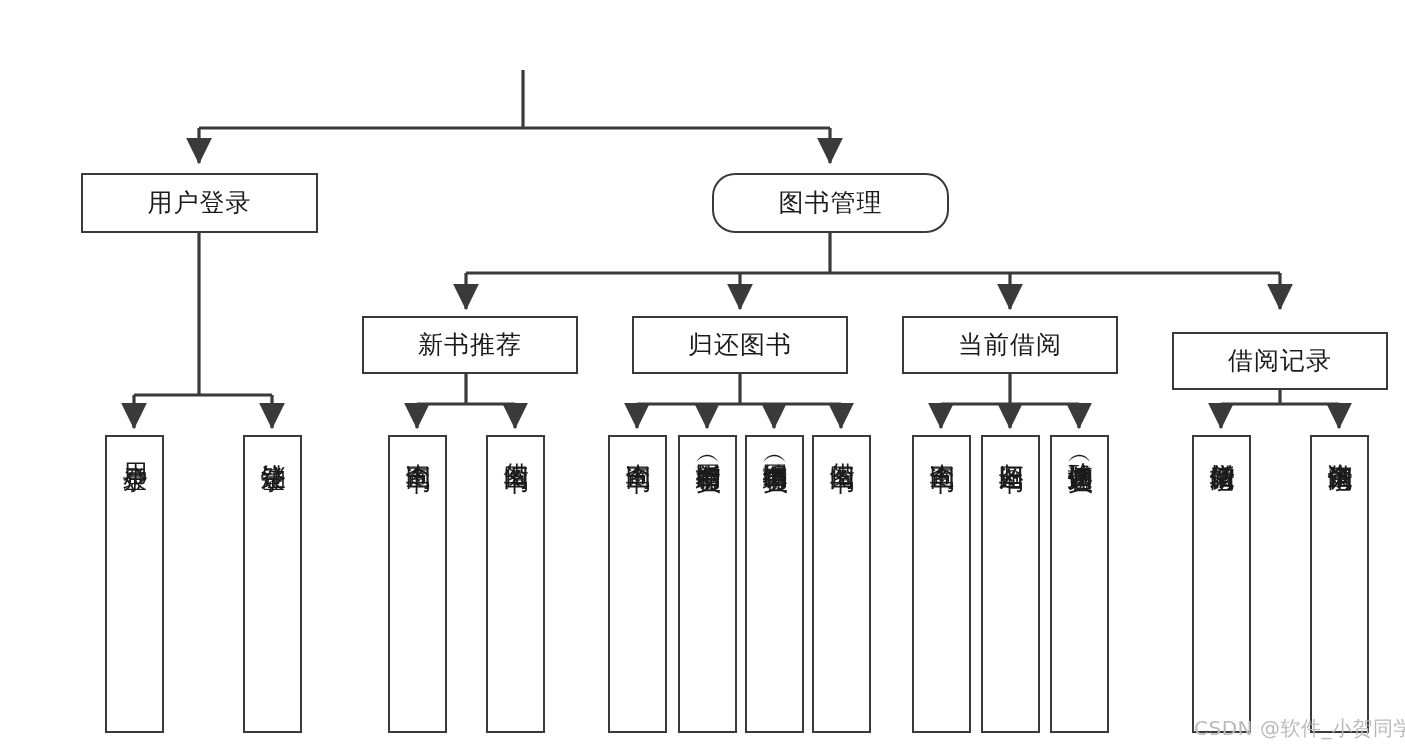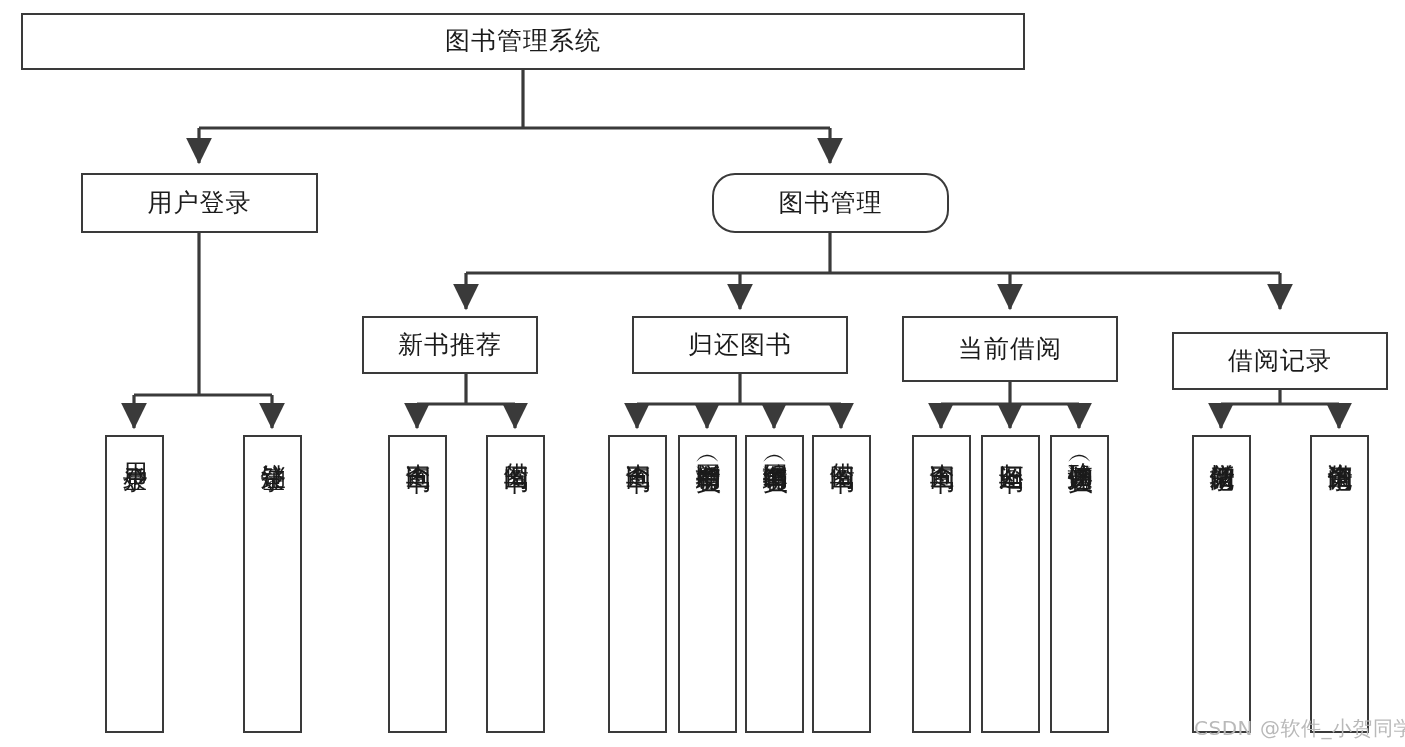--- a/index.html
+++ b/index.html
@@ -125,38 +125,35 @@
       <path d="M 1010 404 L 1010 428" marker-end="url(#arrow)"></path>
       <path d="M 1079 404 L 1079 428" marker-end="url(#arrow)"></path>
 
       <path d="M 1280 374 L 1280 404"></path>
       <path d="M 1221 404 L 1339 404"></path>
       <path d="M 1221 404 L 1221 428" marker-end="url(#arrow)"></path>
       <path d="M 1339 404 L 1339 428" marker-end="url(#arrow)"></path>
     </g>
   </svg>
 
-  <div class="node root h" style="left:21px; top:13px; width:1004px; height:57px;">
-    <span class="node-label">图书管理系统</span>
-  </div>
 
   <div class="node h" style="left:81px; top:173px; width:237px; height:60px;">
     <span class="node-label">用户登录</span>
   </div>
   <div class="node h" style="left:712px; top:173px; width:237px; height:60px;border-radius:23px;">
     <span class="node-label">图书管理</span>
   </div>
 
-  <div class="node h" style="left:362px; top:316px; width:176px; height:58px;">
+  <div class="node h" style="left:362px; top:316px; width:216px; height:58px;">
     <span class="node-label">新书推荐</span>
   </div>
   <div class="node h" style="left:632px; top:316px; width:216px; height:58px;">
     <span class="node-label">归还图书</span>
   </div>
-  <div class="node h" style="left:902px; top:316px; width:216px; height:66px;">
+  <div class="node h" style="left:902px; top:316px; width:216px; height:58px;">
     <span class="node-label">当前借阅</span>
   </div>
   <div class="node h" style="left:1172px; top:332px; width:216px; height:58px;align-items:center;">
     <span class="node-label">借阅记录</span>
   </div>
 
   <div class="node v" style="left:105px; top:435px; width:59px; height:298px;">
     <span class="node-label">用户登录</span>
   </div>
   <div class="node v" style="left:243px; top:435px; width:59px; height:298px;">

